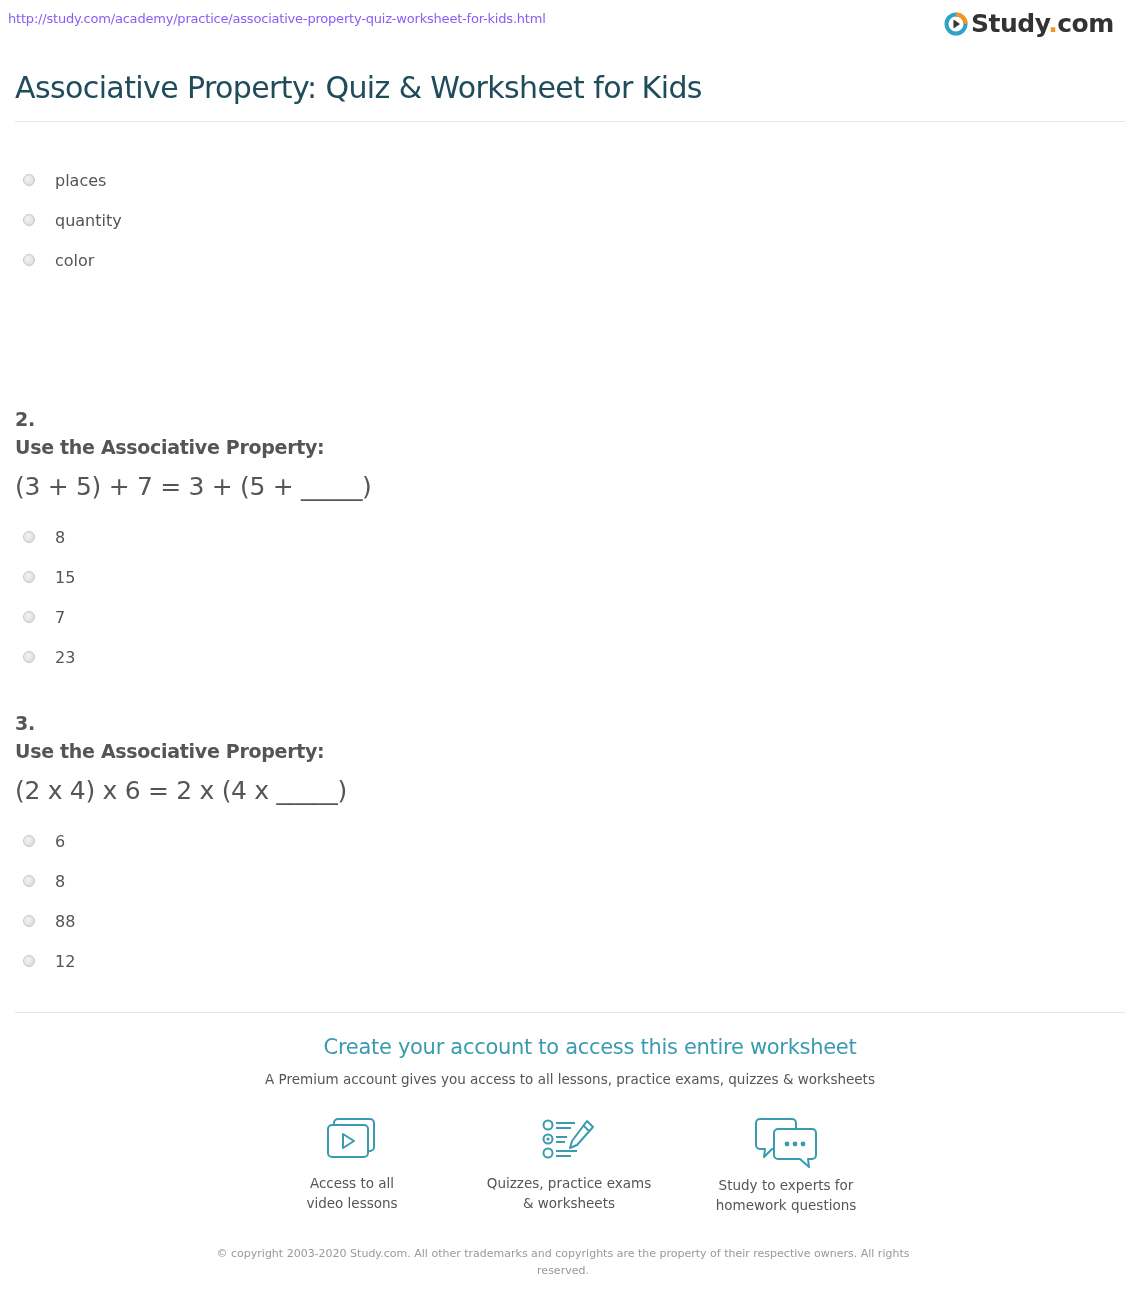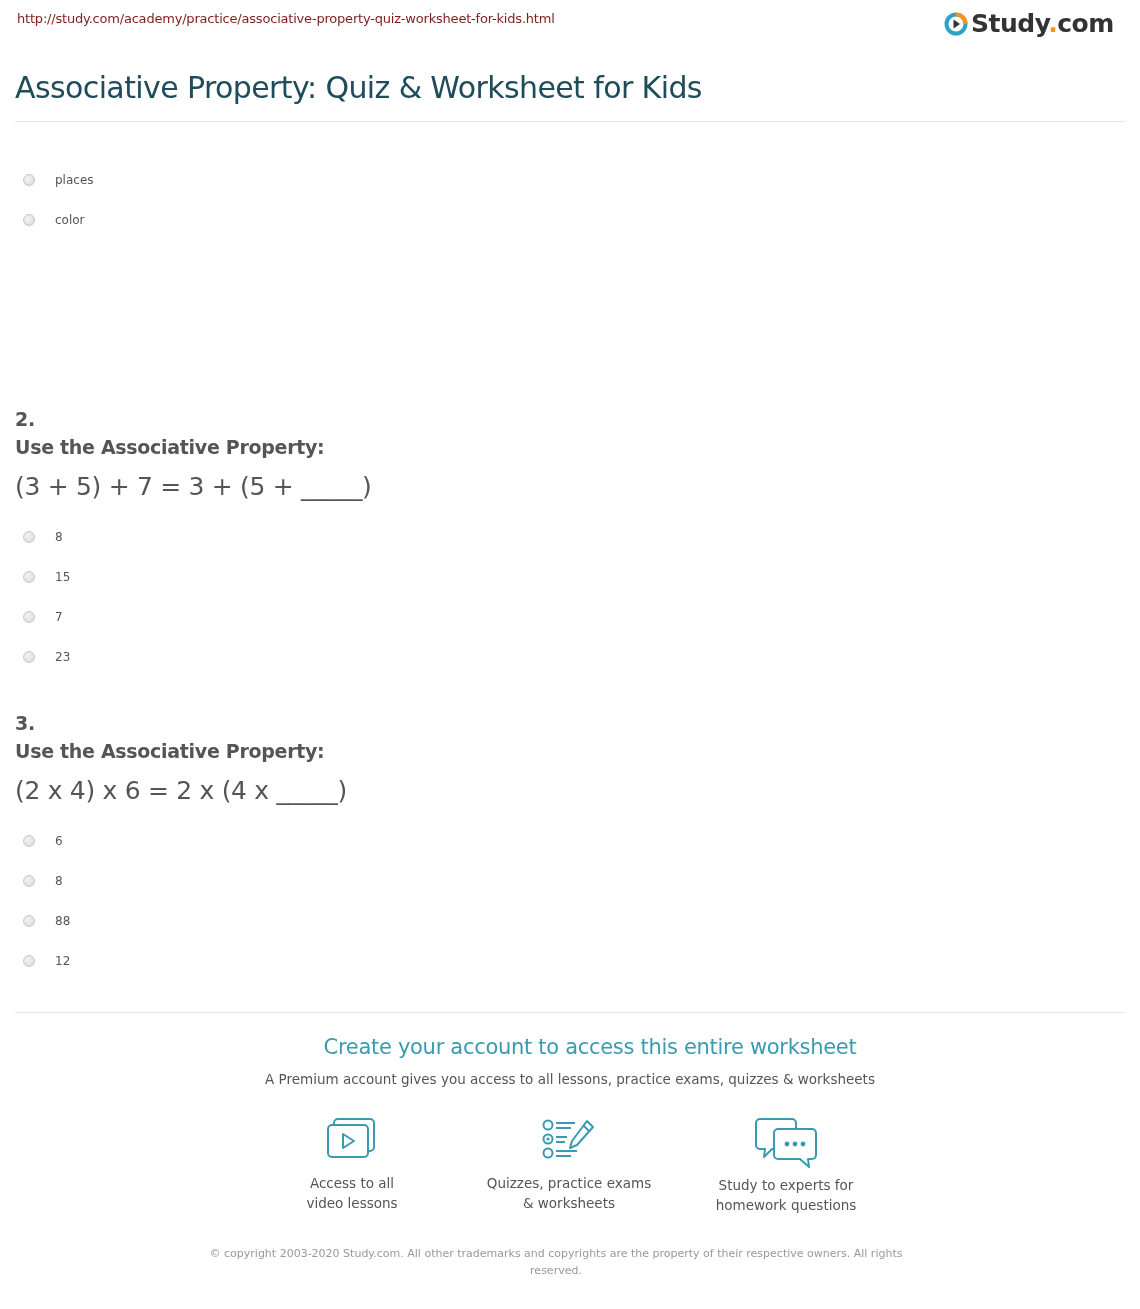--- a/index.html
+++ b/index.html
@@ -1,48 +1,48 @@
 <!DOCTYPE html>
 <html><head>
 <meta charset="utf-8">
 <style>
   * { box-sizing: border-box; margin: 0; padding: 0; }
   html, body { width: 1140px; height: 1309px; background: #ffffff; overflow: hidden; }
   body { font-family: "DejaVu Sans", "Liberation Sans", sans-serif; color: #555555; position: relative; }
 
-  .url { position: absolute; left: 17px; top: 11px; font-size: 13px; color: #7f1d1d; letter-spacing: -0.2px; }
+  .url { position: absolute; left: 8px; top: 11px; font-size: 13px; color: #8b5cf6; letter-spacing: -0.2px; }
   .logo { position: absolute; left: 944px; top: 9px; display: flex; align-items: center; }
   .logo svg { width: 24px; height: 24px; margin-right: 3px; }
   .logo-text { font-size: 25px; font-weight: bold; color: #333333; letter-spacing: -0.5px; line-height: 30px; }
   .logo-text .dot { color: #f7941d; }
 
   .title { position: absolute; left: 15px; top: 70px; font-size: 30px; color: #1e4c5a; font-weight: normal; letter-spacing: -0.6px; }
   .hr-top { position: absolute; left: 15px; right: 15px; top: 121px; border-top: 1px solid #e6e6e6; }
 
   .question { position: absolute; left: 15px; width: 1110px; }
   .q-text { font-size: 19px; font-weight: bold; color: #555; line-height: 28px; letter-spacing: -0.3px; }
   .q-sub { font-size: 19px; font-weight: bold; color: #555; line-height: 28px; margin-top: 4px; letter-spacing: -0.3px; }
   .q-eq { font-size: 25px; color: #555; line-height: 28px; margin-top: 12px; letter-spacing: -0.3px; }
   .options { margin-top: 12px; }
   .option { display: flex; align-items: center; height: 40px; }
   .radio { width: 12px; height: 12px; border-radius: 50%; background: radial-gradient(circle at 40% 40%, #f4f4f4, #d6d6d6); border: 1px solid #c8c8c8; margin-left: 8px; margin-right: 20px; }
-  .opt-label { font-size: 12px; color: #555; }
+  .opt-label { font-size: 16px; color: #555; }
 
   .hr-bottom { position: absolute; left: 15px; right: 15px; top: 1012px; border-top: 1px solid #e6e6e6; }
 
   .cta { position: absolute; left: 0; width: 1140px; top: 1035px; text-align: center; }
   .cta-title { font-size: 21px; color: #3a9bb0; font-weight: normal; letter-spacing: -0.3px; padding-left: 40px; }
   .cta-sub { font-size: 13.5px; color: #555; margin-top: 12px; }
 
   .features { position: absolute; top: 1117px; left: 0; width: 1140px; }
   .feature { position: absolute; width: 200px; text-align: center; }
   .feature svg { display: block; margin: 0 auto; }
   .feature-label { font-size: 13.5px; color: #555; line-height: 20px; margin-top: 12px; }
 
-  .copyright { position: absolute; left: 201px; width: 710px; top: 1245px; text-align: center; font-size: 11px; color: #999; line-height: 17px; }
+  .copyright { position: absolute; left: 208px; width: 710px; top: 1245px; text-align: center; font-size: 11px; color: #999; line-height: 17px; }
 </style>
 </head>
 <body>
 
 <div class="url">http://study.com/academy/practice/associative-property-quiz-worksheet-for-kids.html</div>
 
 <div class="logo">
   <svg viewBox="0 0 24 24">
     <circle cx="12" cy="12" r="9.5" fill="none" stroke="#2ea3c9" stroke-width="4"></circle>
     <path d="M12 2.5 A9.5 9.5 0 0 1 21.5 12" fill="none" stroke="#f7941d" stroke-width="4"></path>
@@ -52,20 +52,24 @@
 </div>
 
 <h1 class="title">Associative Property: Quiz &amp; Worksheet for Kids</h1>
 <div class="hr-top"></div>
 
 <div class="question" style="top:152px;">
   <div class="options" style="margin-top:8px;">
     <div class="option">
       <span class="radio"></span>
       <span class="opt-label">places</span>
+    </div>
+    <div class="option">
+      <span class="radio"></span>
+      <span class="opt-label">quantity</span>
     </div>
     <div class="option">
       <span class="radio"></span>
       <span class="opt-label">color</span>
     </div>
   </div>
 </div>
 
 <div class="question" style="top:405px;">
   <div class="q-text">2.</div>

